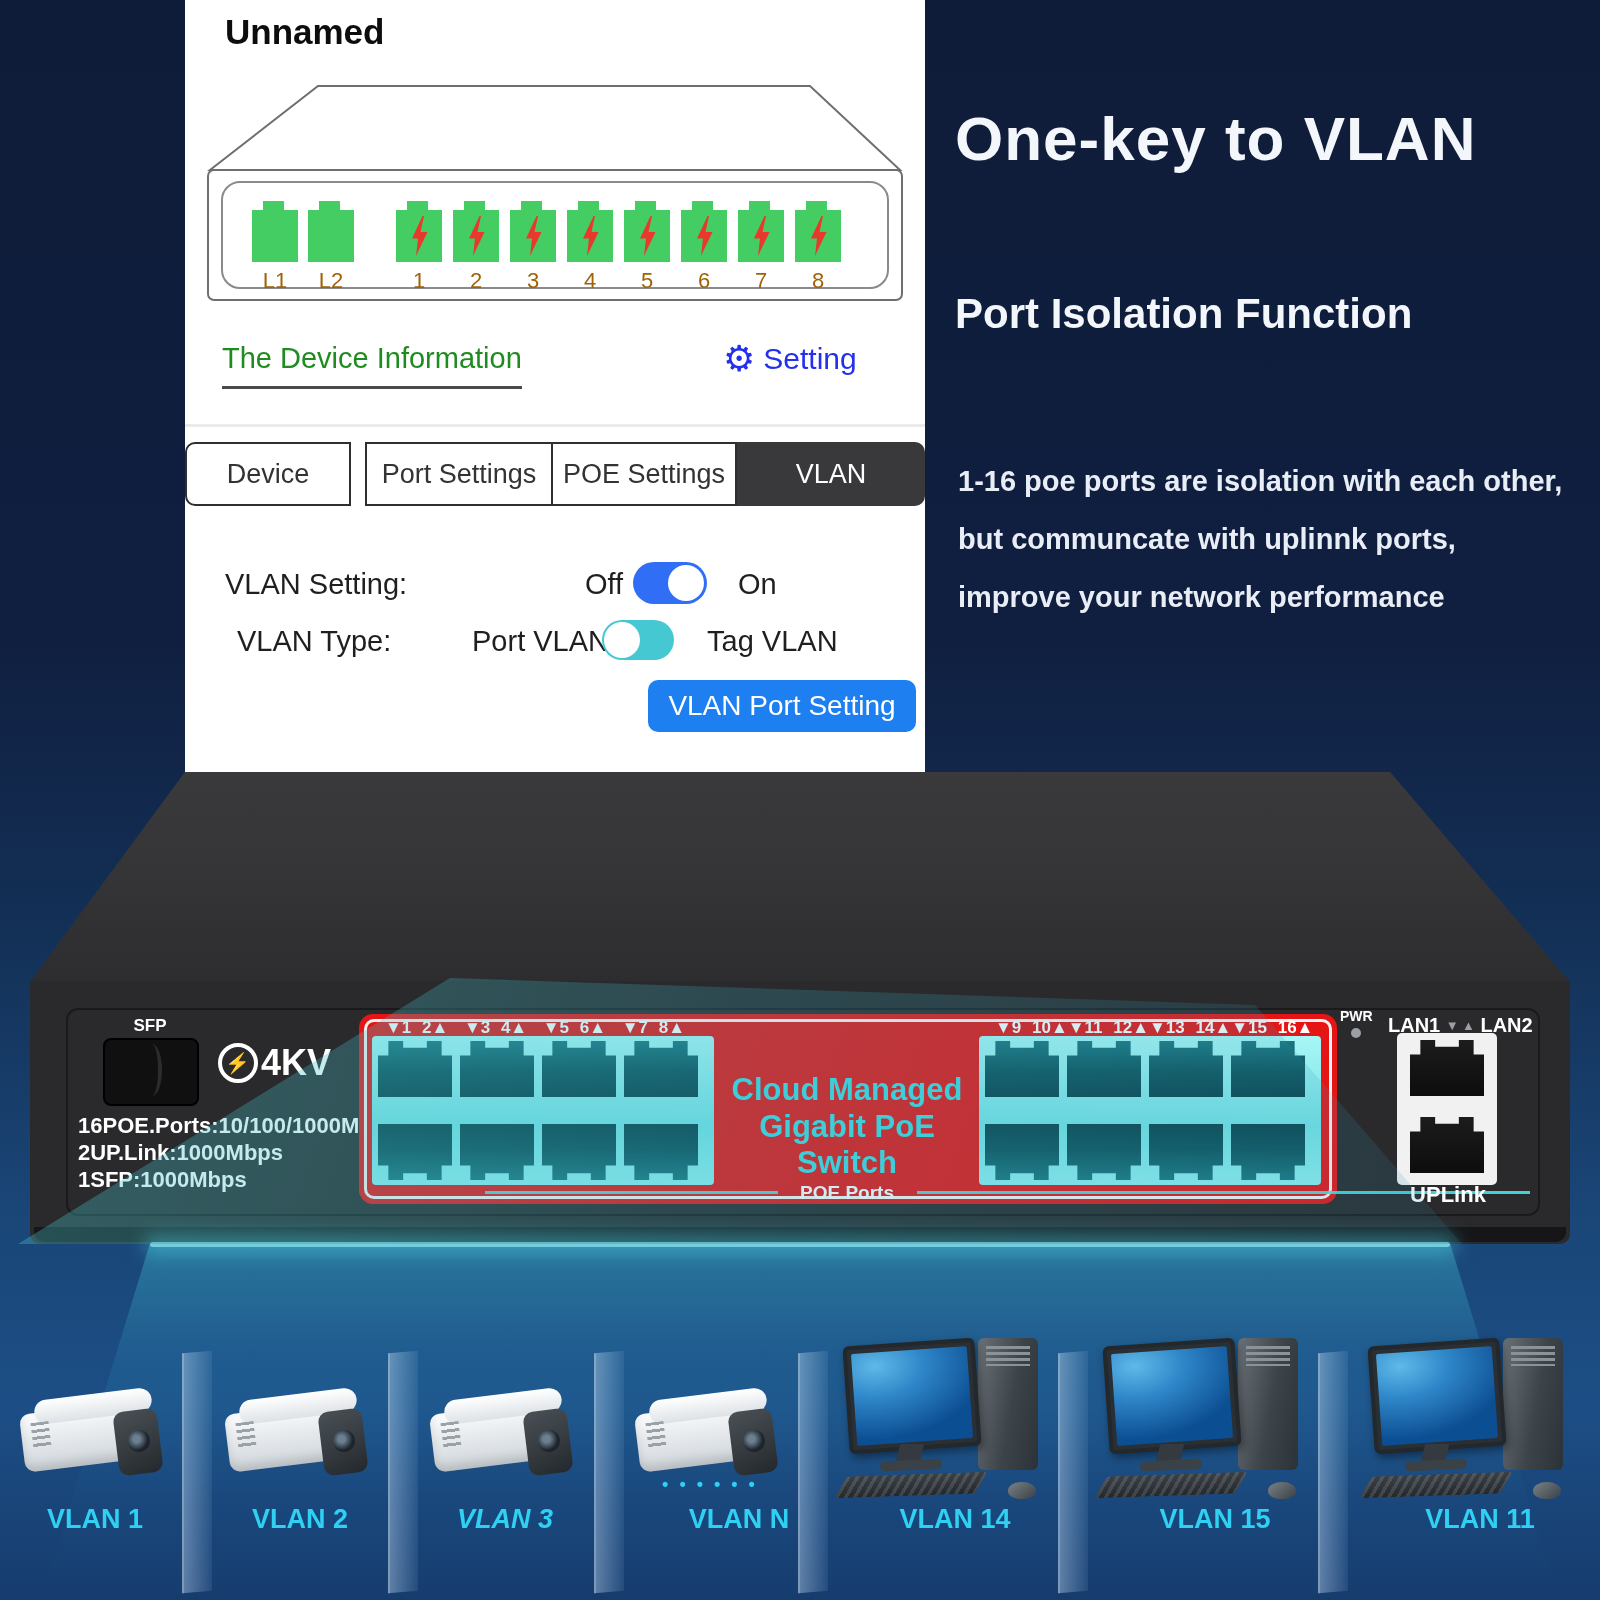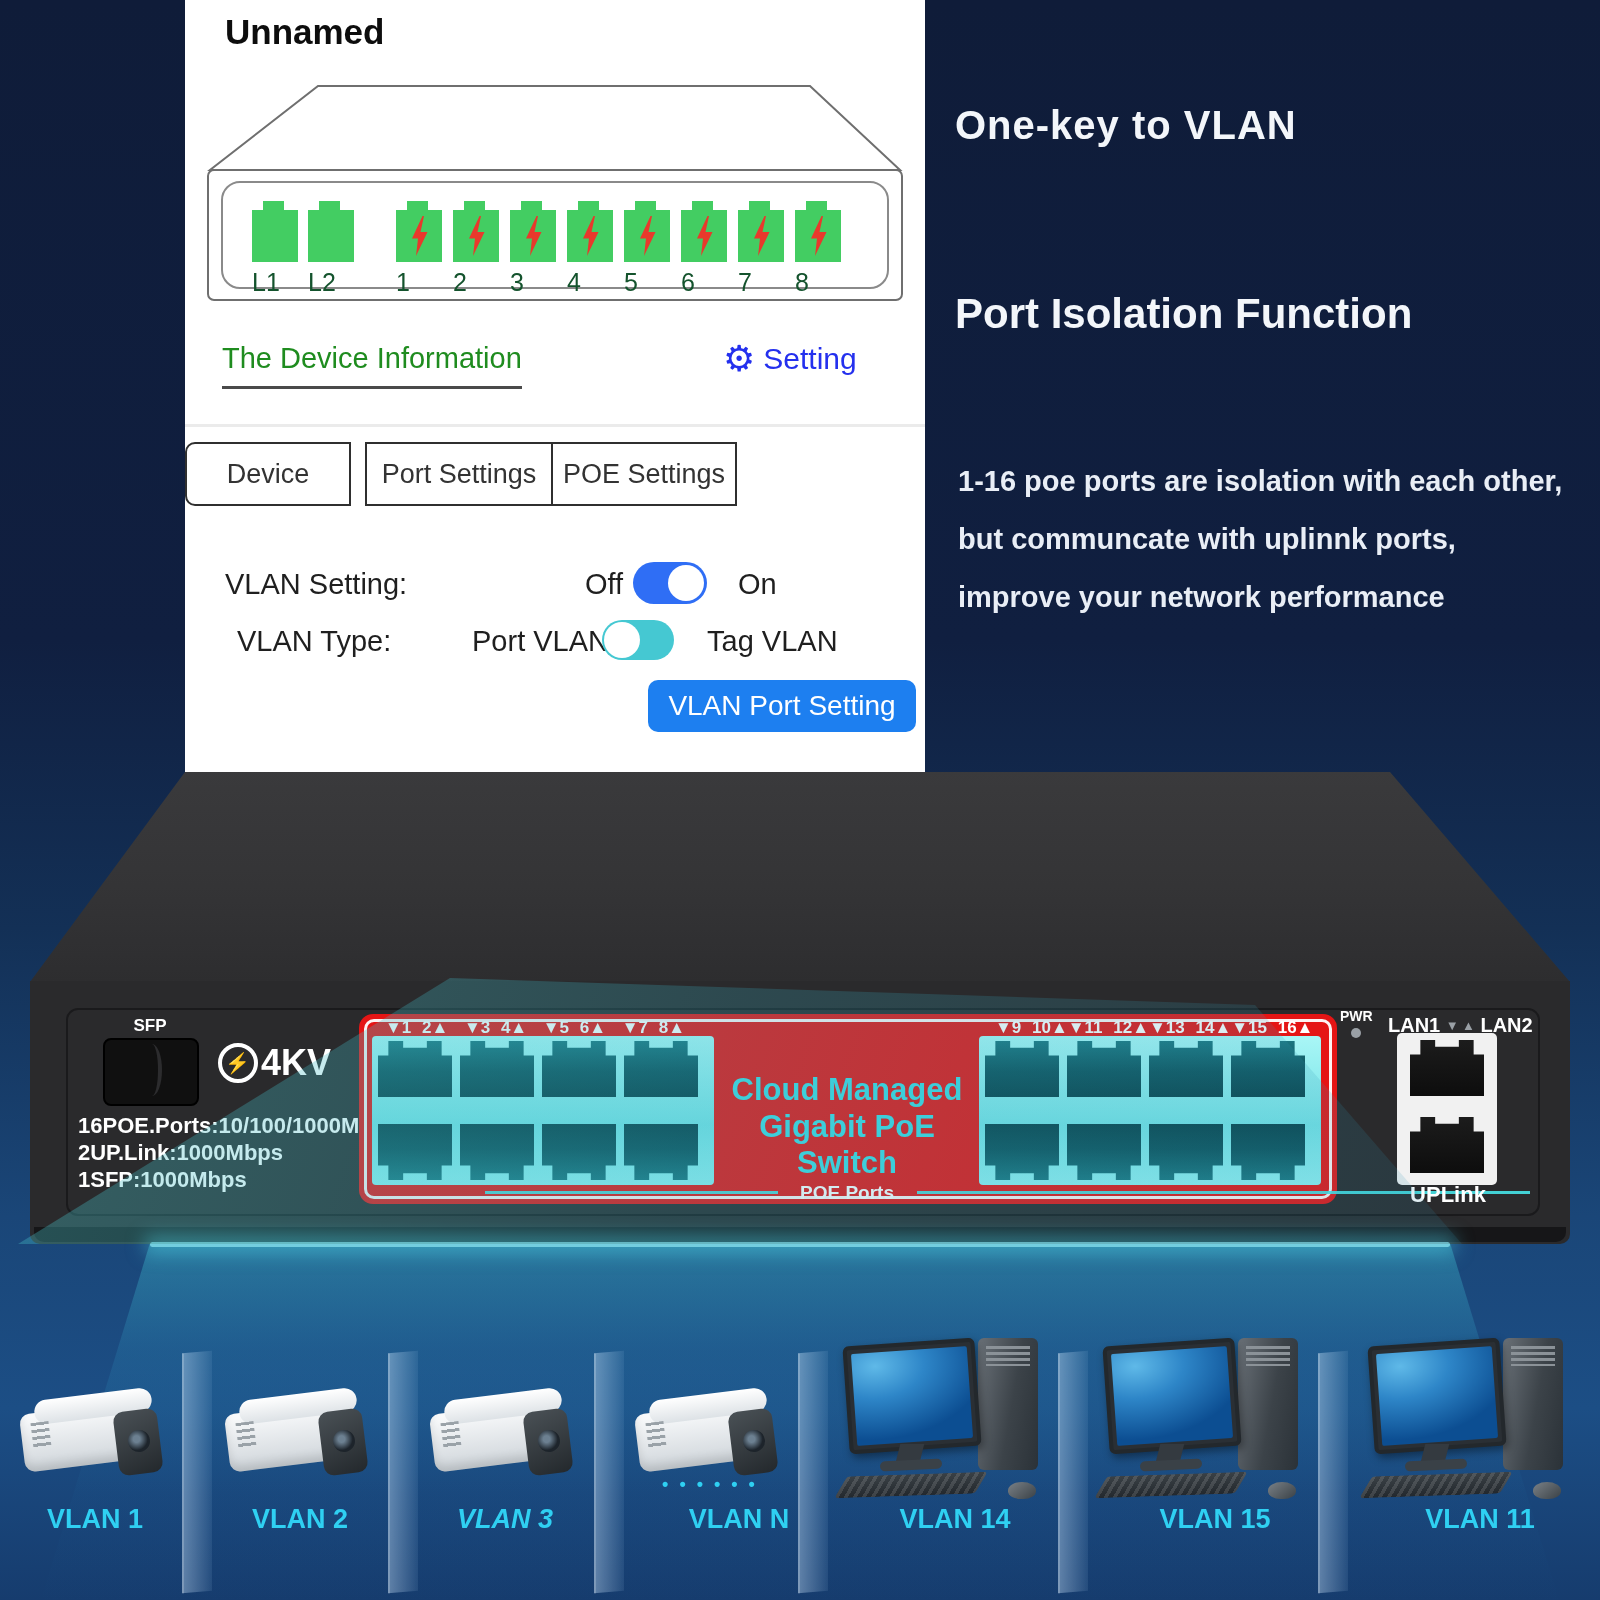--- a/index.html
+++ b/index.html
@@ -57,37 +57,37 @@
 
   
   .card{left:185px;top:0;width:740px;height:772px;background:#ffffff;z-index:6;}
   .card-title{left:40px;top:12px;font-size:35px;font-weight:600;color:#0d0d0d;}
   .diag{left:15px;top:72px;width:710px;height:240px;}
   .diag svg{position:absolute;left:0;top:0;}
   .gport{position:absolute;width:46px;height:52px;background:#43cd62;}
   .gport::before{content:"";position:absolute;left:11px;top:-9px;width:21px;height:9px;background:#43cd62;}
   .gport .bolt{position:absolute;left:11px;top:6px;width:25px;height:40px;background:#e8392c;
     clip-path:polygon(62% 0%,20% 56%,44% 56%,36% 100%,82% 40%,54% 40%,68% 0%);}
-  .gport-label{position:absolute;top:196px;width:46px;color:#14532d;font-size:25px;}
+  .gport-label{position:absolute;top:196px;width:46px;text-align:center;color:#a16207;font-size:22px;}
   .devinfo{left:37px;top:342px;font-size:29px;color:#1f8c1f;border-bottom:3px solid #4a4a4a;padding-bottom:11px;}
   .setting{left:538px;top:342px;font-size:30px;color:#2430ee;display:flex;align-items:center;gap:8px;}
   .setting .gear{font-size:36px;line-height:30px;}
   .card-divider{left:0;top:424px;width:740px;height:3px;background:#ebebeb;}
   .tab{top:442px;height:64px;z-index:6;background:#fff;border:2px solid #2f2f2f;box-sizing:border-box;
        display:flex;align-items:center;justify-content:center;font-size:27px;color:#333;}
   .tab.first{border-radius:10px 0 0 10px;}
   .tab.active{background:#39393b;color:#fff;border:none;border-radius:0 10px 10px 0;}
   .row-label{font-size:29px;color:#1f1f1f;}
   .toggle{border-radius:999px;z-index:6;}
   .knob{position:absolute;background:#fff;border-radius:50%;}
   .vps-btn{left:463px;top:680px;width:268px;height:52px;background:#1d7ff0;border-radius:10px;color:#fff;
            font-size:28px;display:flex;align-items:center;justify-content:center;z-index:6;}
 
   
-  .h1{left:955px;top:103px;font-size:40px;font-weight:800;color:#f3f6fa;letter-spacing:1px;z-index:5;}
+  .h1{left:955px;top:103px;font-size:62px;font-weight:800;color:#f3f6fa;letter-spacing:1px;z-index:5;}
   .h2{left:955px;top:290px;font-size:42px;font-weight:800;color:#f3f6fa;z-index:5;}
   .para{left:958px;top:452px;font-size:29px;font-weight:600;color:#e9eef6;line-height:58px;z-index:5;}
 
   
   .pane{top:1352px;width:28px;height:240px;z-index:4;transform:skewY(-5deg);
     background:linear-gradient(90deg,rgba(200,225,248,.40),rgba(160,200,235,.10));
     border-left:2px solid rgba(230,245,255,.45);}
   .vlan-label{top:1504px;width:170px;z-index:5;color:#2fd0f2;font-weight:700;font-size:27px;text-align:center;}
   .dots{top:1474px;width:170px;z-index:5;color:#2fd0f2;font-weight:700;font-size:18px;letter-spacing:3px;text-align:center;}
 
@@ -265,20 +265,21 @@
     <div class="abs devinfo">The Device Information</div>
     <div class="abs setting">
       <span class="gear">⚙</span>
       <span>Setting</span>
     </div>
     <div class="abs card-divider"></div>
 
     <div class="abs tab first" style="left:0;width:166px;">Device</div>
     <div class="abs tab" style="left:180px;width:188px;">Port Settings</div>
     <div class="abs tab" style="left:366px;width:186px;">POE Settings</div>
+    <div class="abs tab active" style="left:552px;width:188px;">VLAN</div>
 
     <div class="abs row-label" style="left:40px;top:568px;">VLAN Setting:</div>
     <div class="abs row-label" style="left:400px;top:568px;">Off</div>
     <div class="abs toggle" style="left:448px;top:562px;width:74px;height:42px;background:#2f6ef5;">
       <span class="knob" style="right:3px;top:3px;width:36px;height:36px;"></span>
     </div>
     <div class="abs row-label" style="left:553px;top:568px;">On</div>
 
     <div class="abs row-label" style="left:52px;top:625px;">VLAN Type:</div>
     <div class="abs row-label" style="left:287px;top:625px;">Port VLAN</div>

